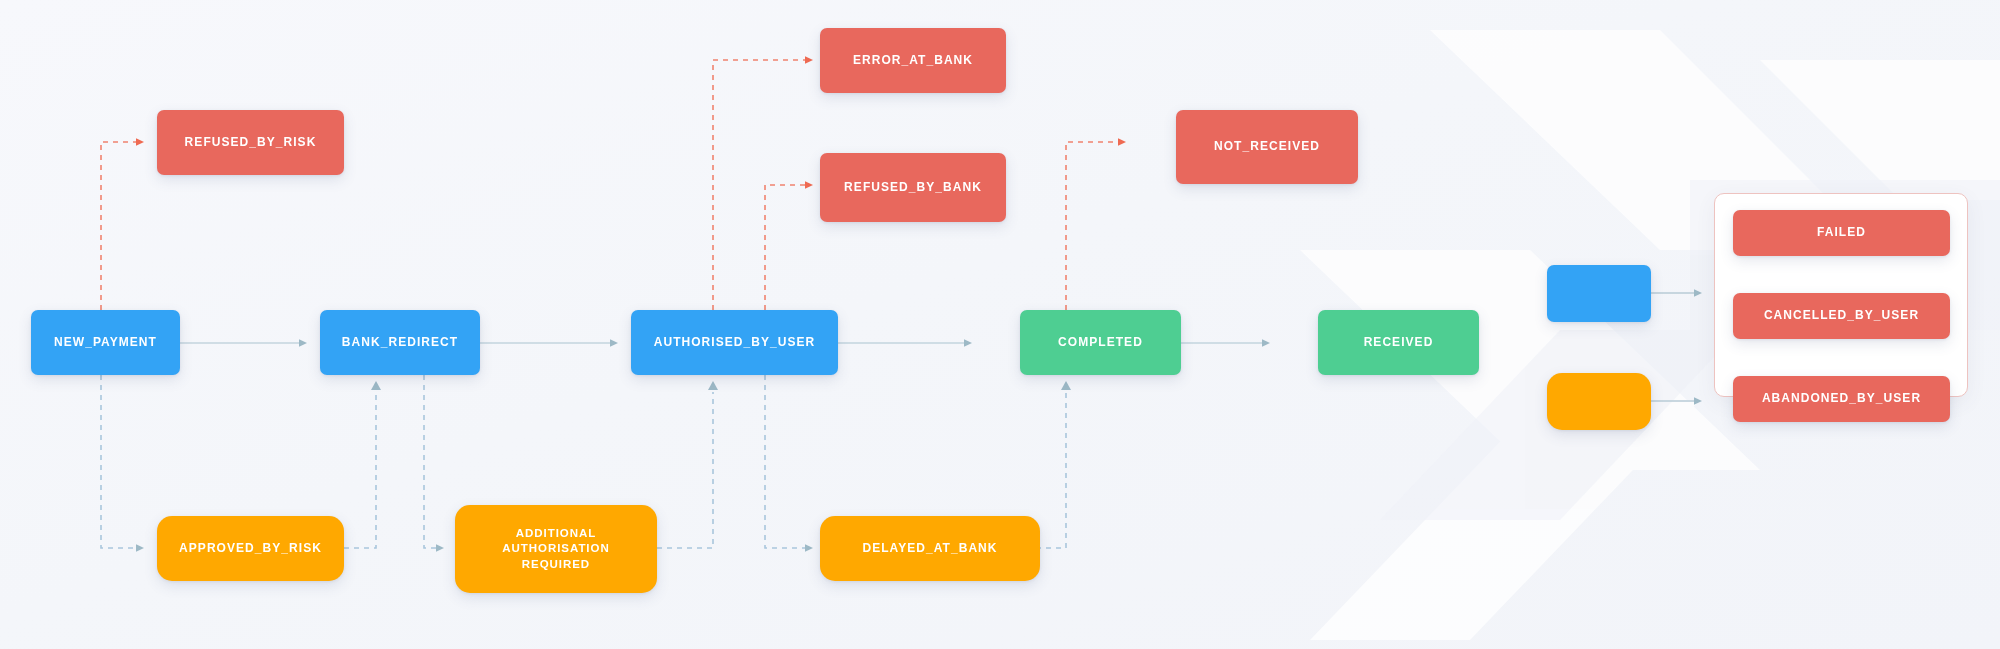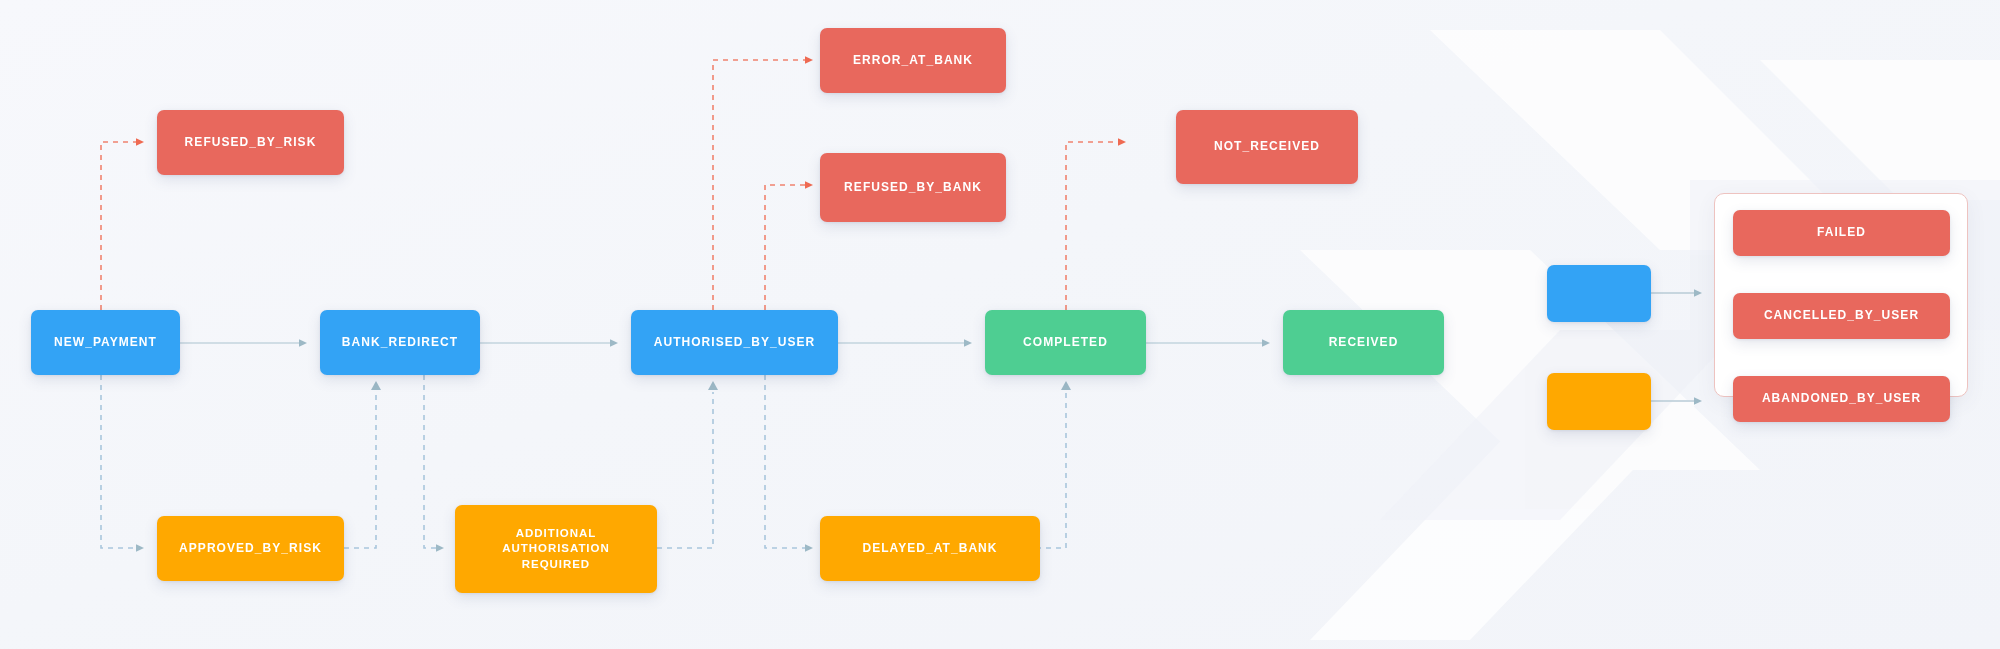--- a/index.html
+++ b/index.html
@@ -46,22 +46,22 @@
     line-height: 1.32;
     padding: 4px 8px;
     box-shadow: 0 5px 14px rgba(60, 80, 120, 0.13),
                 0 1px 3px rgba(60, 80, 120, 0.10);
     white-space: pre-line;
     user-select: none;
   }
 
   .node.blue   { background: #33a3f5; }
   .node.red    { background: #e8685d; }
-  .node.green  { background: #4ece92; }
-  .node.orange { background: #ffa800; }
+  .node.green  { background: #4ece92; margin-left: 35px; }
+  .node.orange { background: #ffa800; border-radius: 15px; }
 
   .node.small-label { font-size: 11.5px; letter-spacing: 0.95px; }
 
   
   .group-panel {
     position: absolute;
     background: #ffffff;
     border: 1px solid #eec3c0;
     border-radius: 10px;
     box-shadow: 0 6px 20px rgba(80, 80, 120, 0.07);

